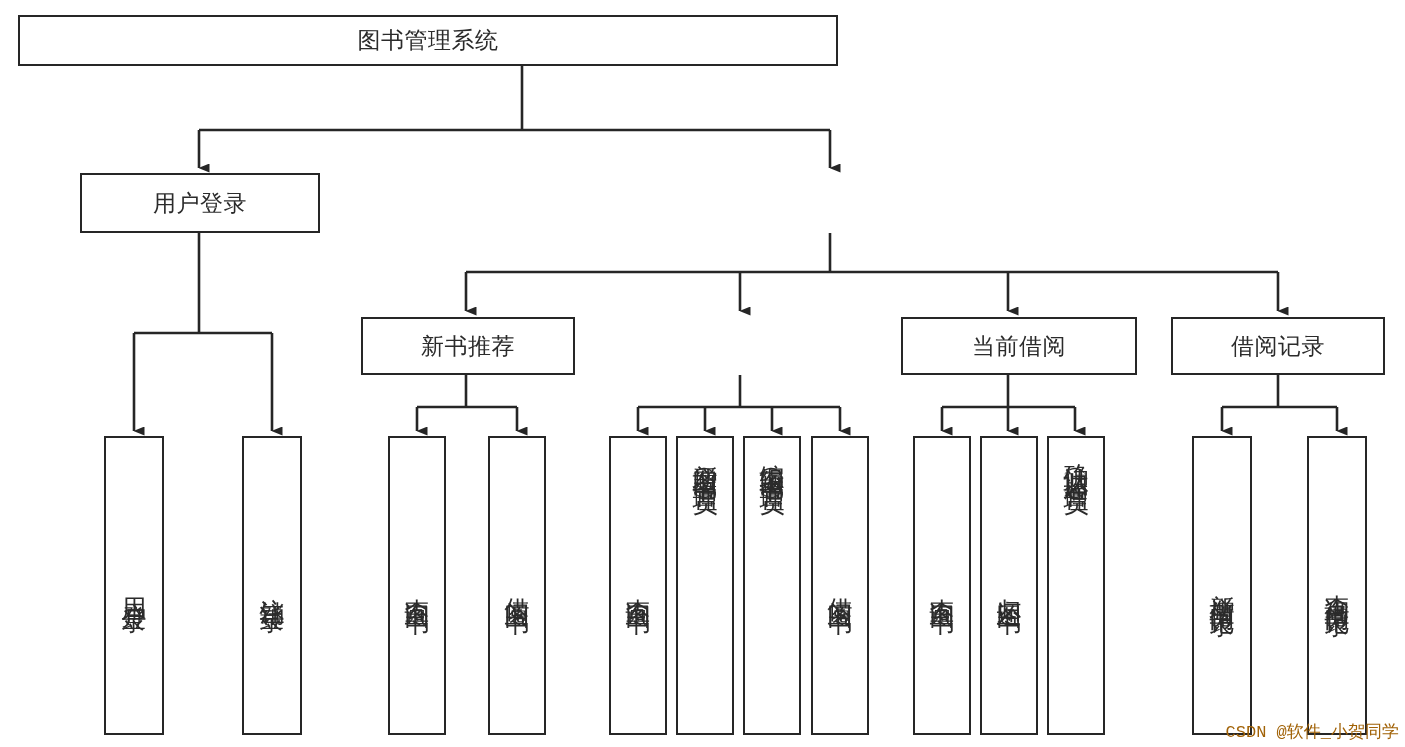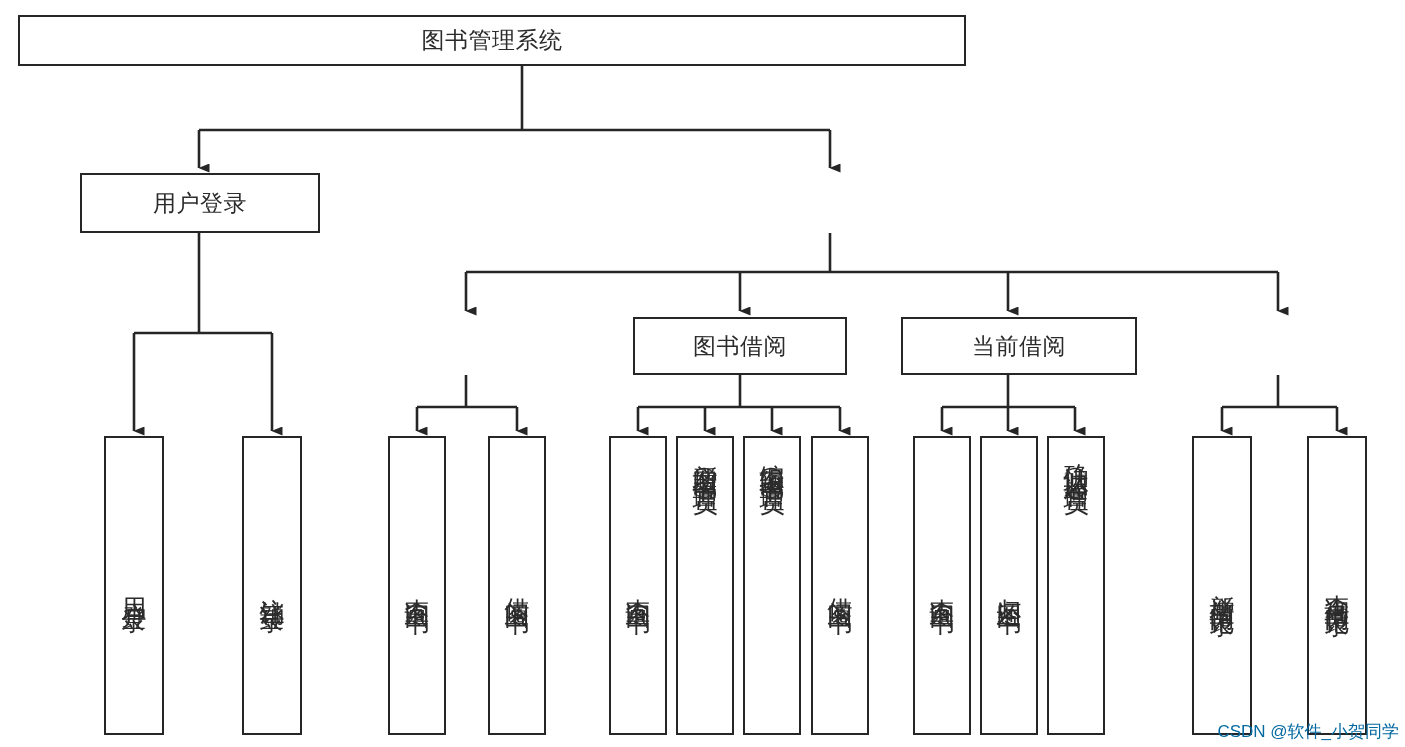--- a/index.html
+++ b/index.html
@@ -56,24 +56,24 @@
   }
   .node.vertical.centered {
     align-items: center;
     padding-top: 0;
   }
   .watermark {
     position: absolute;
     right: 6px;
     bottom: 4px;
     font-size: 17px;
-    color: #0369a1;
+    color: #a16207;
     white-space: nowrap;
     z-index: 5;
-    font-family: Liberation Sans, sans-serif;
+    font-family: Liberation Mono, monospace;
   }
 </style>
 </head>
 <body>
 
 <div id="canvas">
 
   <svg id="edges" viewBox="0 0 1405 747">
     <defs>
       <marker id="arrowhead" markerWidth="9" markerHeight="11" refX="4.5" refY="10.5" orient="auto" markerUnits="userSpaceOnUse">
@@ -119,33 +119,36 @@
       <path d="M1008,407 L1008,431" marker-end="url(#arrowhead)"></path>
       <path d="M1075,407 L1075,431" marker-end="url(#arrowhead)"></path>
 
       <path d="M1278,375 L1278,407"></path>
       <path d="M1222,407 L1337,407"></path>
       <path d="M1222,407 L1222,431" marker-end="url(#arrowhead)"></path>
       <path d="M1337,407 L1337,431" marker-end="url(#arrowhead)"></path>
     </g>
   </svg>
 
-  <div class="node horizontal" style="left:18px; top:15px; width:948px; height:51px;">
+  <div class="node horizontal" style="left:18px; top:15px; width:820px; height:51px;">
     <span class="node-label">图书管理系统</span>
   </div>
 
   <div class="node horizontal" style="left:80px; top:173px; width:240px; height:60px;">
     <span class="node-label">用户登录</span>
   </div>
 
-  <div class="node horizontal" style="left:633px; top:317px; width:214px; height:58px;">
-    <span class="node-label">图书借阅</span>
+  <div class="node horizontal" style="left:361px; top:317px; width:214px; height:58px;">
+    <span class="node-label">新书推荐</span>
   </div>
   <div class="node horizontal" style="left:901px; top:317px; width:236px; height:58px;">
     <span class="node-label">当前借阅</span>
+  </div>
+  <div class="node horizontal" style="left:1171px; top:317px; width:214px; height:58px;">
+    <span class="node-label">借阅记录</span>
   </div>
 
   <div class="node vertical centered" style="left:104px; top:436px; width:60px; height:299px;">
     <span class="node-label">用户登录</span>
   </div>
   <div class="node vertical centered" style="left:242px; top:436px; width:60px; height:299px;">
     <span class="node-label">注销登录</span>
   </div>
 
   <div class="node vertical centered" style="left:388px; top:436px; width:58px; height:299px;">

